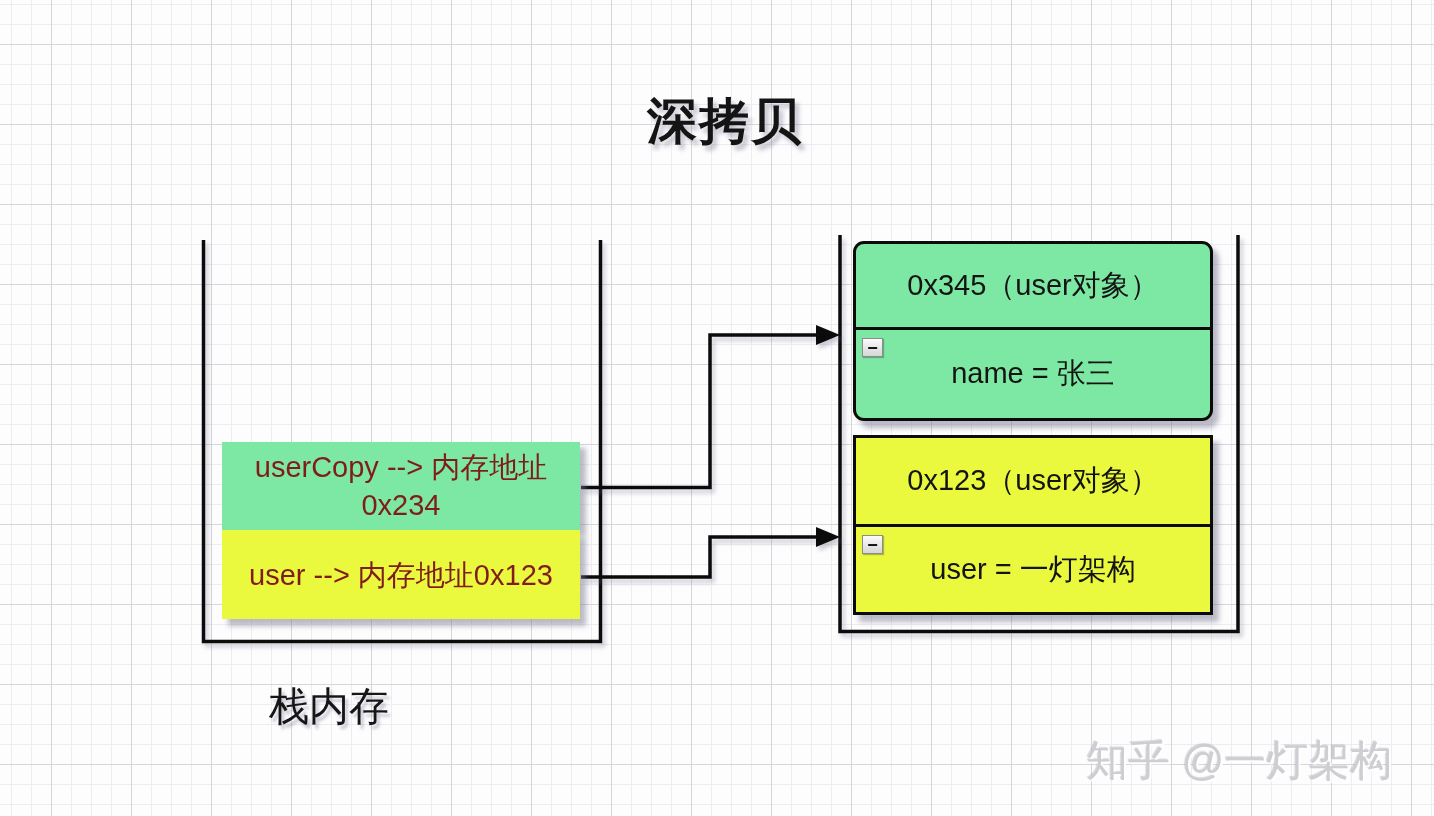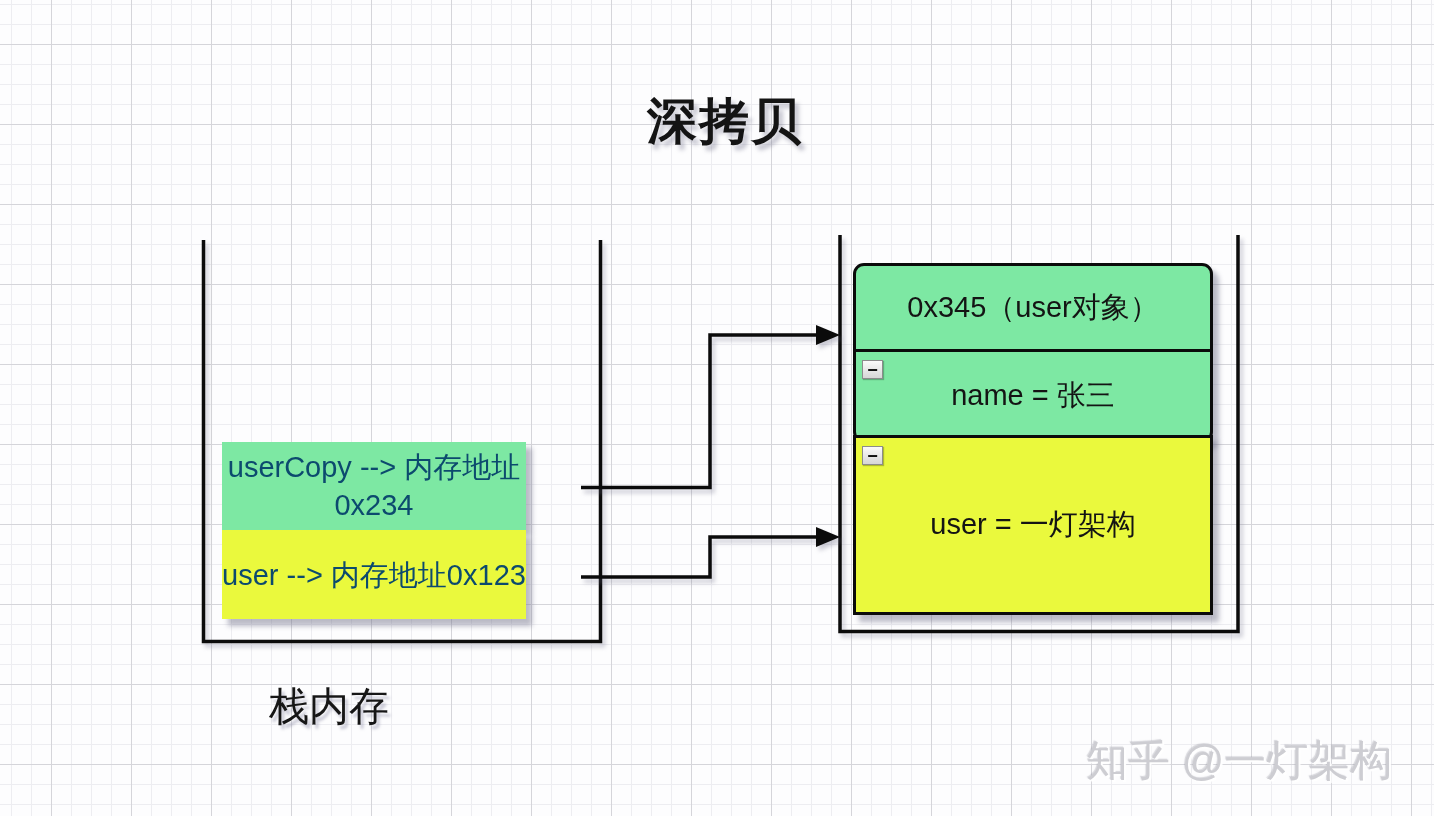--- a/index.html
+++ b/index.html
@@ -28,37 +28,37 @@
     font-size: 50px; font-weight: 700; color: #141414;
     letter-spacing: 2px;
     text-shadow: 4px 5px 4px rgba(110,110,135,0.40);
     white-space: nowrap;
   }
 
   svg.lines { left: 0; top: 0; pointer-events: none; }
   .shape-line { filter: drop-shadow(3px 4px 2px rgba(110,110,135,0.35)); }
 
   .memcell {
-    left: 222px; width: 304px;
+    left: 222px; width: 358px;
     display: flex; flex-direction: column;
     align-items: center; justify-content: center;
-    font-size: 29px; font-weight: 500; color: #0c4a6e;
+    font-size: 29px; font-weight: 500; color: #7f1d1d;
     line-height: 38px; text-align: center;
     box-shadow: 6px 6px 5px rgba(115,115,140,0.48);
   }
   .memcell.green { top: 442px; height: 88px; }
   .memcell.yellow { top: 530px; height: 89px; box-shadow: 6px 7px 5px rgba(115,115,140,0.48); text-align: right; }
 
   .heapbox {
     left: 853px; width: 354px; height: 174px;
     border: 3px solid #0b0b0b;
     display: flex; flex-direction: column;
     box-shadow: 6px 7px 5px rgba(115,115,140,0.48);
   }
-  .heapbox.green-obj { top: 263px; border-radius: 11px; }
+  .heapbox.green-obj { top: 241px; border-radius: 11px; }
   .heapbox.yellow-obj { top: 435px; }
 
   .heapbox .obj-header {
     display: flex; align-items: center; justify-content: center;
     border-bottom: 3px solid #0b0b0b;
     font-size: 29px; font-weight: 500; color: #141414;
     white-space: nowrap;
   }
   .green-obj .obj-header { height: 83px; }
   .yellow-obj .obj-header { height: 86px; }
@@ -133,20 +133,21 @@
 
   <div class="abs heapbox green-obj" style="background:#7de8a3">
     <div class="obj-header">0x345（user对象）</div>
     <div class="obj-body">
       <span class="collapse-btn">−</span>
       <span>name = 张三</span>
     </div>
   </div>
 
   <div class="abs heapbox yellow-obj" style="background:#eaf93d">
+    <div class="obj-header">0x123（user对象）</div>
     <div class="obj-body">
       <span class="collapse-btn">−</span>
       <span>user = 一灯架构</span>
     </div>
   </div>
 
   <div class="abs zone-label stack">栈内存</div>
 
   <div class="abs watermark">知乎 @一灯架构</div>
 

